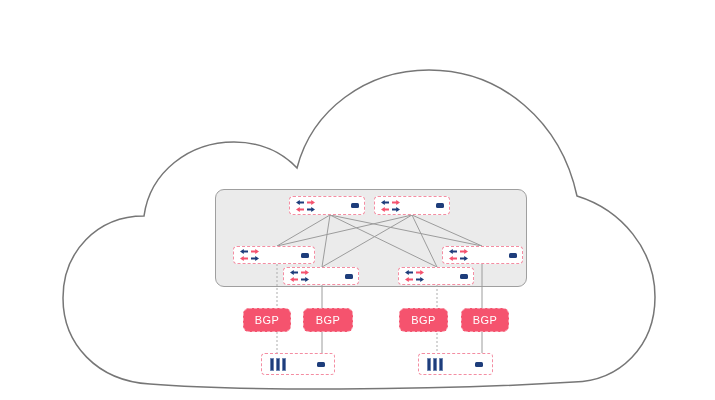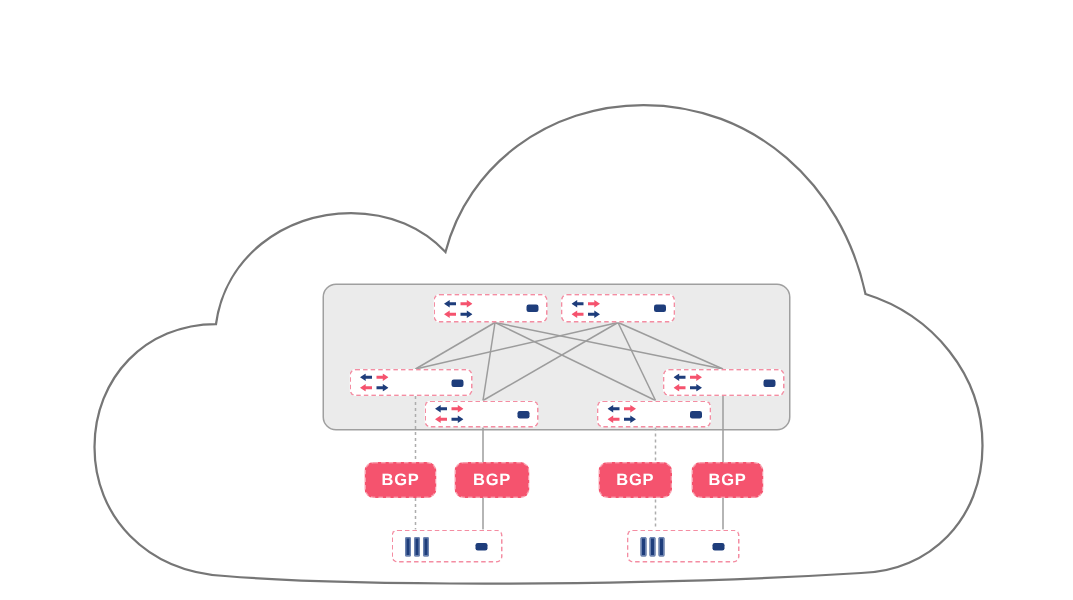--- a/index.html
+++ b/index.html
@@ -45,21 +45,21 @@
   .port{
     display:block;width:8px;height:5px;border-radius:1.5px;
     background:var(--navy,#1e3d7b);
   }
 
   
   .bgp{
     position:absolute;height:24px;box-sizing:border-box;
     background:var(--accent-pink,#f5536e);
     border:1px dashed rgba(255,255,255,0.45);
-    border-radius:6px;color:#fff;font-size:11px;font-weight:bold;
+    border-radius:6px;color:#fff;font-size:11px;font-weight:normal;
     letter-spacing:0.5px;display:flex;align-items:center;justify-content:center;
   }
   .bgp1{left:243px;top:308px;width:48px;}
   .bgp2{left:303px;top:308px;width:50px;}
   .bgp3{left:399px;top:308px;width:49px;}
   .bgp4{left:461px;top:308px;width:48px;}
 
   
   .server{
     position:absolute;top:353px;height:22px;width:74px;box-sizing:border-box;

